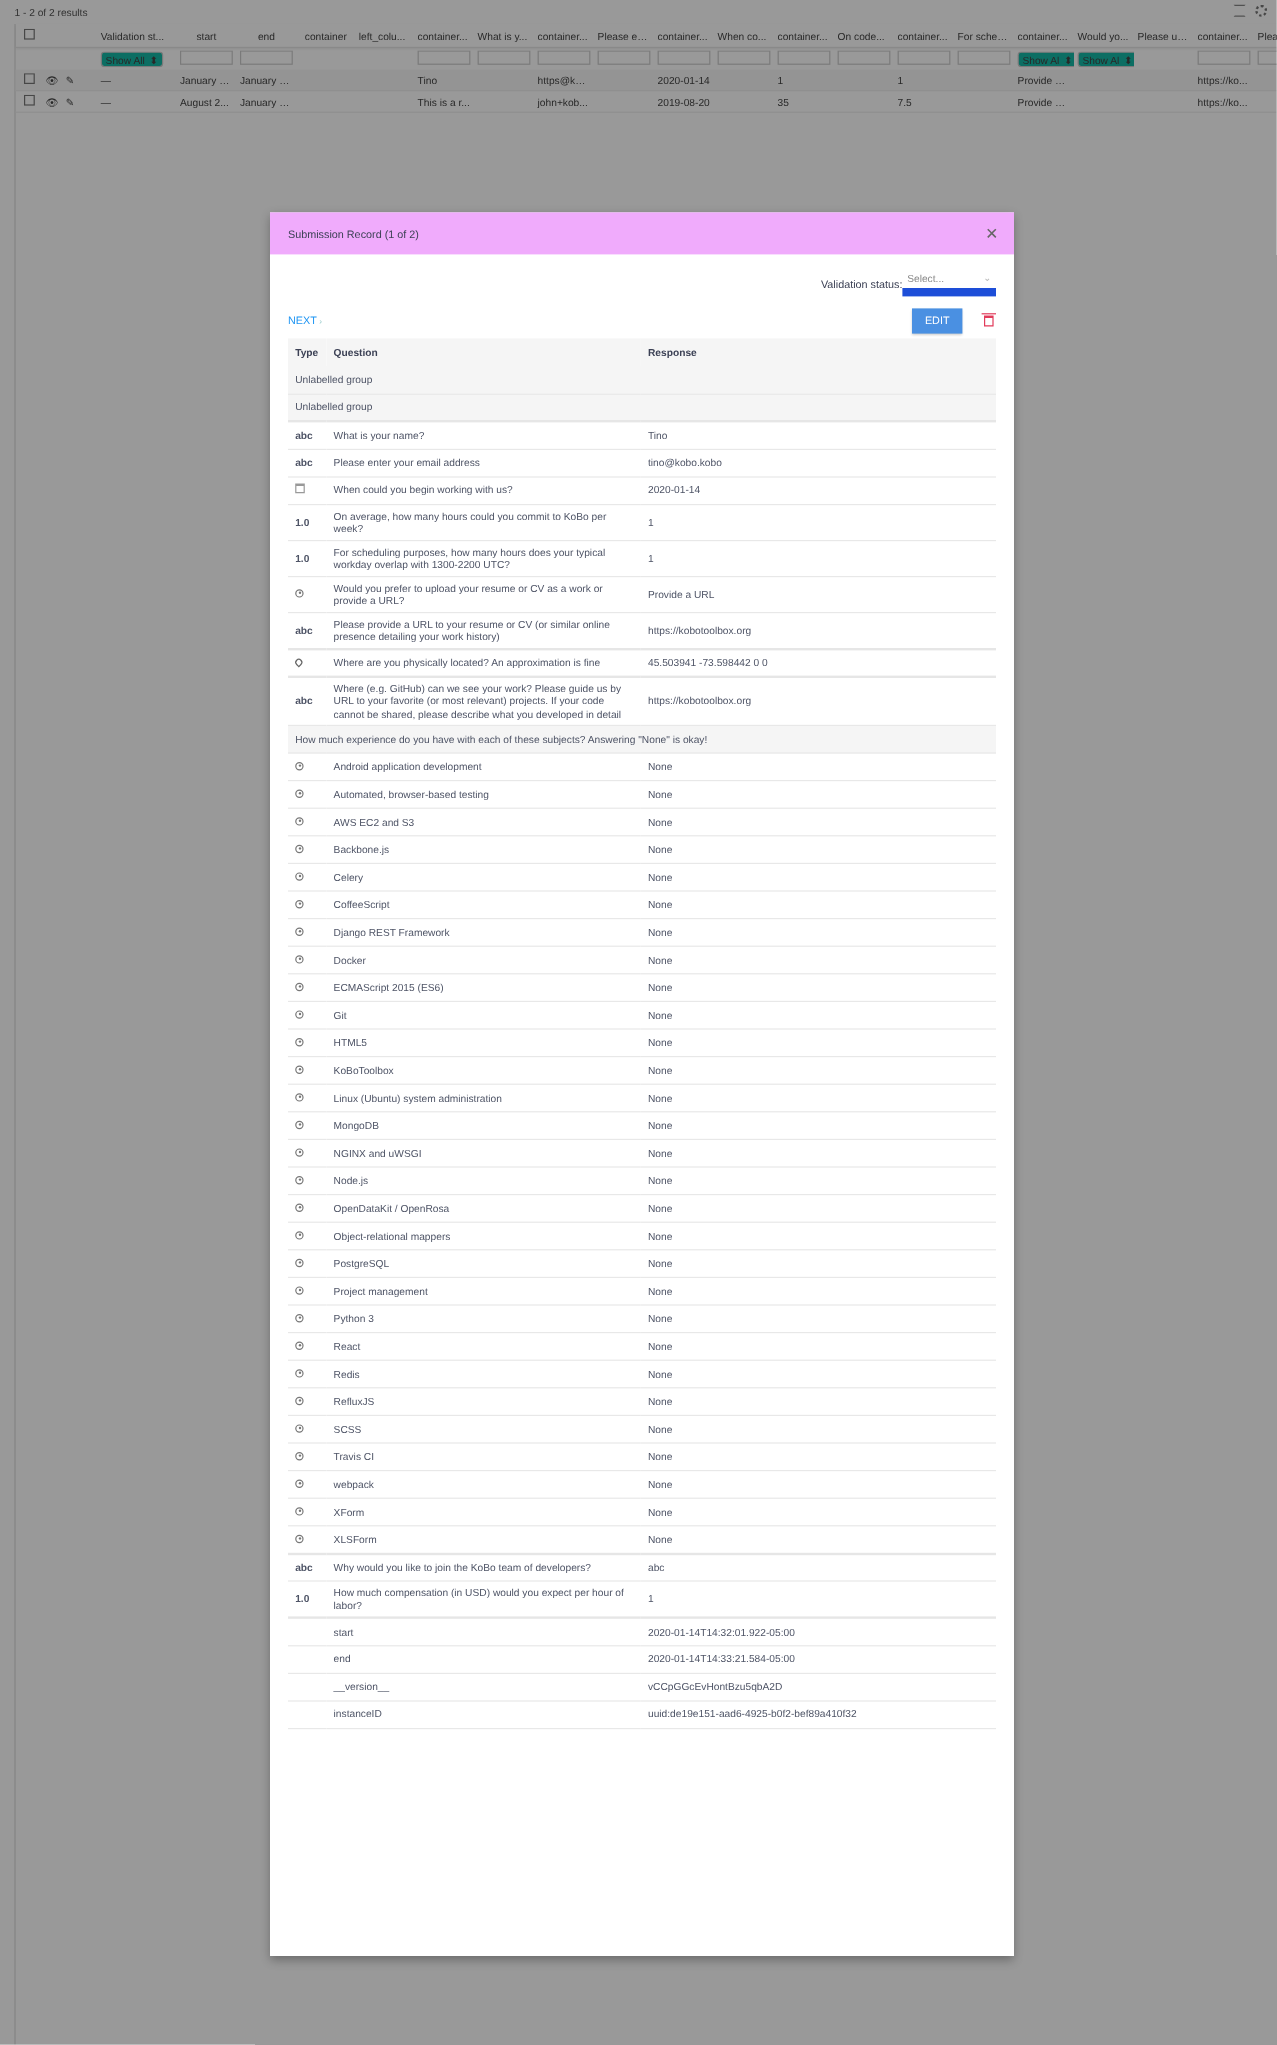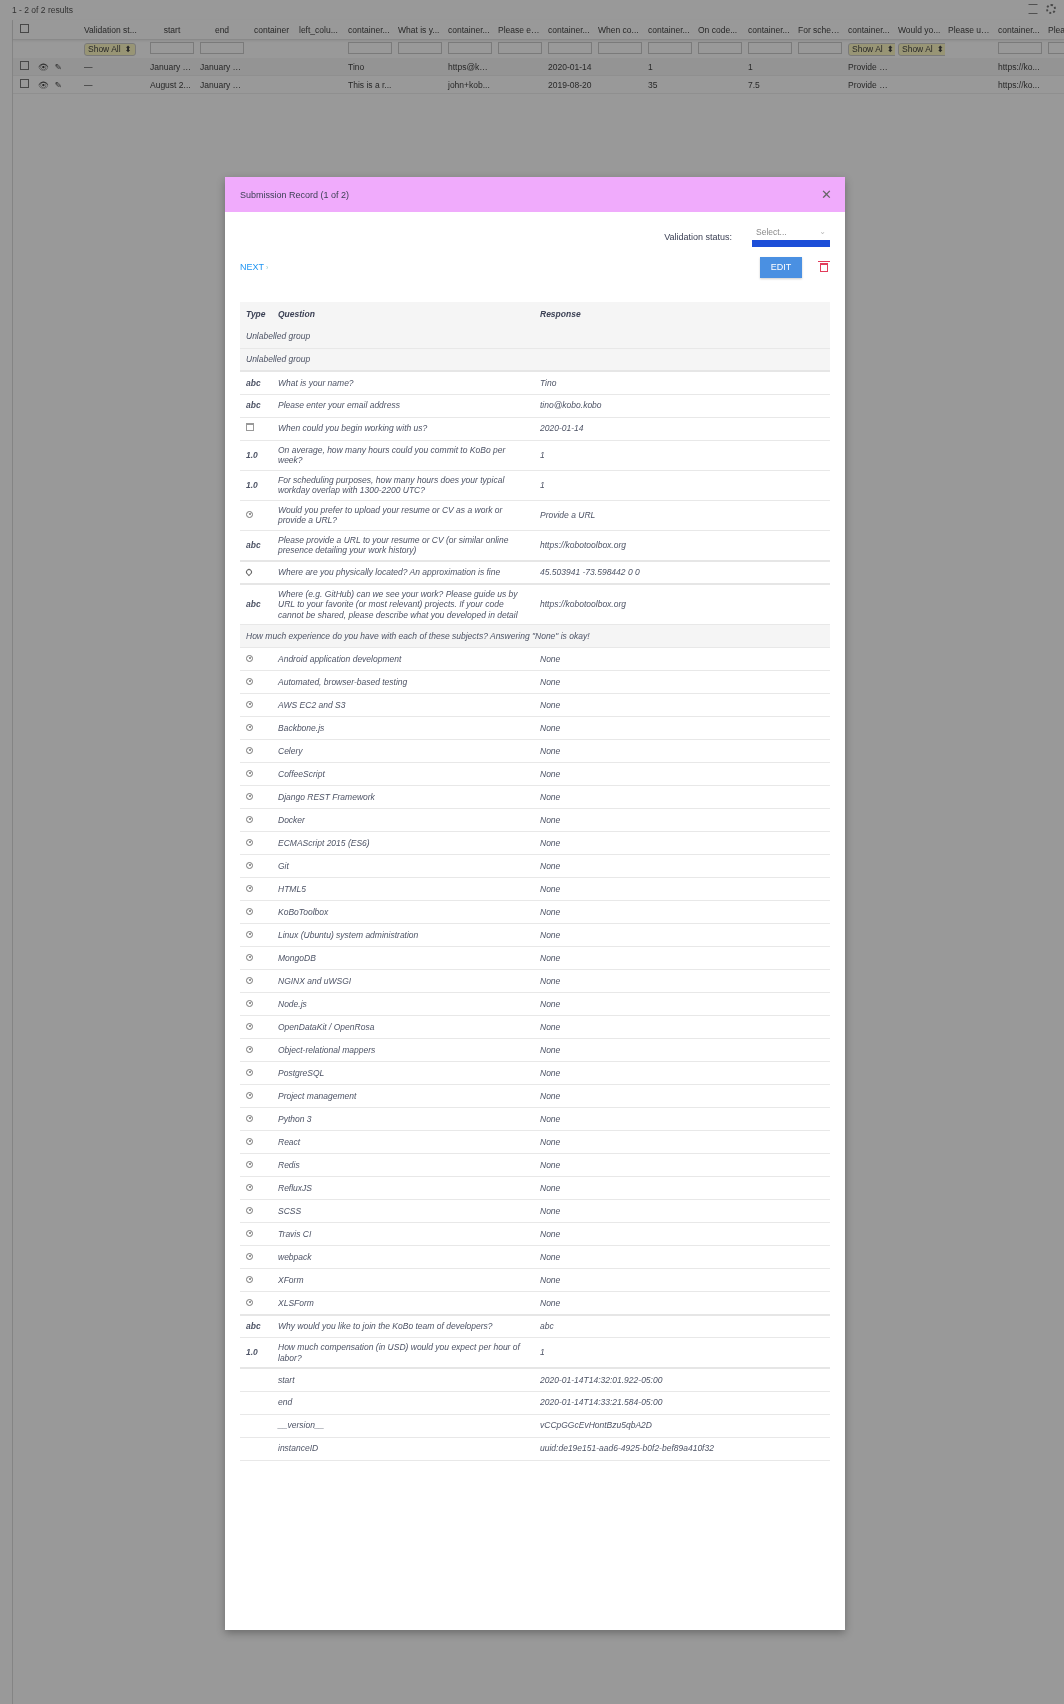--- a/index.html
+++ b/index.html
@@ -18,44 +18,44 @@
   .bg-head { height: 20px; border-bottom: 1px solid #e5e5e5; box-shadow: 0 1px 2px rgba(0,0,0,.08); }
   .bg-row { border-bottom: 1px solid #eee; }
   .bg-row:nth-child(odd) { background: #f7f7f7; }
   .c { overflow: hidden; text-overflow: ellipsis; padding: 0 3px; font-size: 8.5px; color: #444; flex: none; }
   .c-chk { width: 22px; text-align: center; }
   .c-act { width 46px; width: 46px; display: flex; gap: 6px; align-items: center; }
   .c-w48 { width: 49px; }
   .c-w50 { width: 50px; }
   .cb { width: 9px; height: 9px; border: 1px solid #777; display: inline-block; }
   .fi { width: 44px; height: 12px; border: 1px solid #ccc; display: inline-block; background: #fff; }
-  .sel { height: 13px; border: 1px solid #ccc; border-radius: 3px; background: #fef9c3; font-size: 8.5px; padding: 0 3px; display: inline-flex; align-items: center; gap: 4px; }
+  .sel { height: 13px; border: 1px solid #ccc; border-radius: 3px; background: #14b8a6; font-size: 8.5px; padding: 0 3px; display: inline-flex; align-items: flex-end; gap: 4px; }
 
   
   .overlay { position: absolute; inset: 0; background: rgba(0,0,0,0.40); }
 
   
   .modal { position: absolute; left: 225px; top: 177px; width: 620px; height: 1453px; background: #fff; box-shadow: 0 3px 8px rgba(0,0,0,0.3); }
   .modal-header { height: 35px; background: #f0abfc; display: flex; align-items: center; justify-content: space-between; padding: 0 13px 0 15px; }
   .modal-title { font-size: 9px; color: #3c4155; }
   .close-btn { font-size: 13px; color: #666; cursor: pointer; line-height: 1; }
   .modal-body { padding: 14px 15px 0 15px; }
-  .status-row { display: flex; justify-content: flex-end; align-items: center; height: 22px; gap: 20px; }
+  .status-row { display: flex; justify-content: flex-end; align-items: center; height: 22px; gap: 0; }
   .status-label { font-size: 9px; color: #3c4155; }
   .status-select { width: 78px; height: 20px; border-bottom: 7px solid #1d4ed8; display: flex; align-items: flex-start; justify-content: space-between; padding: 0 4px; color: #888; font-size: 8.5px; }
   .status-select .chev { color: #bbb; font-size: 8px; }
   .action-row { display: flex; align-items: center; justify-content: space-between; margin-top: 8px; height: 22px; }
   .next-link { color: #2196f3; font-size: 9px; text-decoration: none; cursor: pointer; }
   .next-link .arr { font-size: 7px; color: #9cc; margin-left: 2px; }
   .right-actions { display: flex; align-items: center; gap: 18px; }
   .edit-btn { background: #4a90e2; color: #fff; border: none; width: 42px; height: 21px; font-size: 9px; font-family: "Liberation Sans", sans-serif; box-shadow: 0 1px 2px rgba(0,0,0,.2); cursor: pointer; }
   .trash-icon { width: 8px; height: 9px; border: 1.5px solid #e23b5a; border-top-width: 2px; position: relative; cursor: pointer; margin-right: 2px; }
   .trash-icon::before { content: ""; position: absolute; left: -3px; right: -3px; top: -4px; height: 1.5px; background: #e23b5a; }
 
-  table.data { width: 590px; border-collapse: collapse; margin-top: 24px; font-style: italic; }
+  table.data { width: 590px; border-collapse: collapse; margin-top: 4px; }
   table.data th { background: #f5f5f5; text-align: left; font-size: 8.5px; font-weight: bold; height: 19px; padding: 0 6px; color: #3c4155; }
   table.data td { font-size: 8.5px; color: #4e5466; padding: 4px 6px; vertical-align: middle; border-bottom: 1px solid #e8e8e8; line-height: 10.5px; }
   table.data tr { height: 23px; }
   table.data tr.group td { background: #f5f5f5; }
   table.data tr.sep-top td { border-top: 2px solid #e6e6e6; }
   td.type { width: 32px; color: #555a6b; font-weight: bold; font-size: 8px; }
   td.q { width: 262px; }
   .radio-ic { display: inline-block; width: 7px; height: 7px; border: 1px solid #777; border-radius: 50%; position: relative; }
   .radio-ic::after { content: ""; position: absolute; left: 1.5px; top: 1.5px; width: 2px; height: 2px; background: #777; border-radius: 50%; }
   .cal-ic { display: inline-block; width: 8px; height: 8px; border: 1px solid #999; border-top-width: 2px; }

